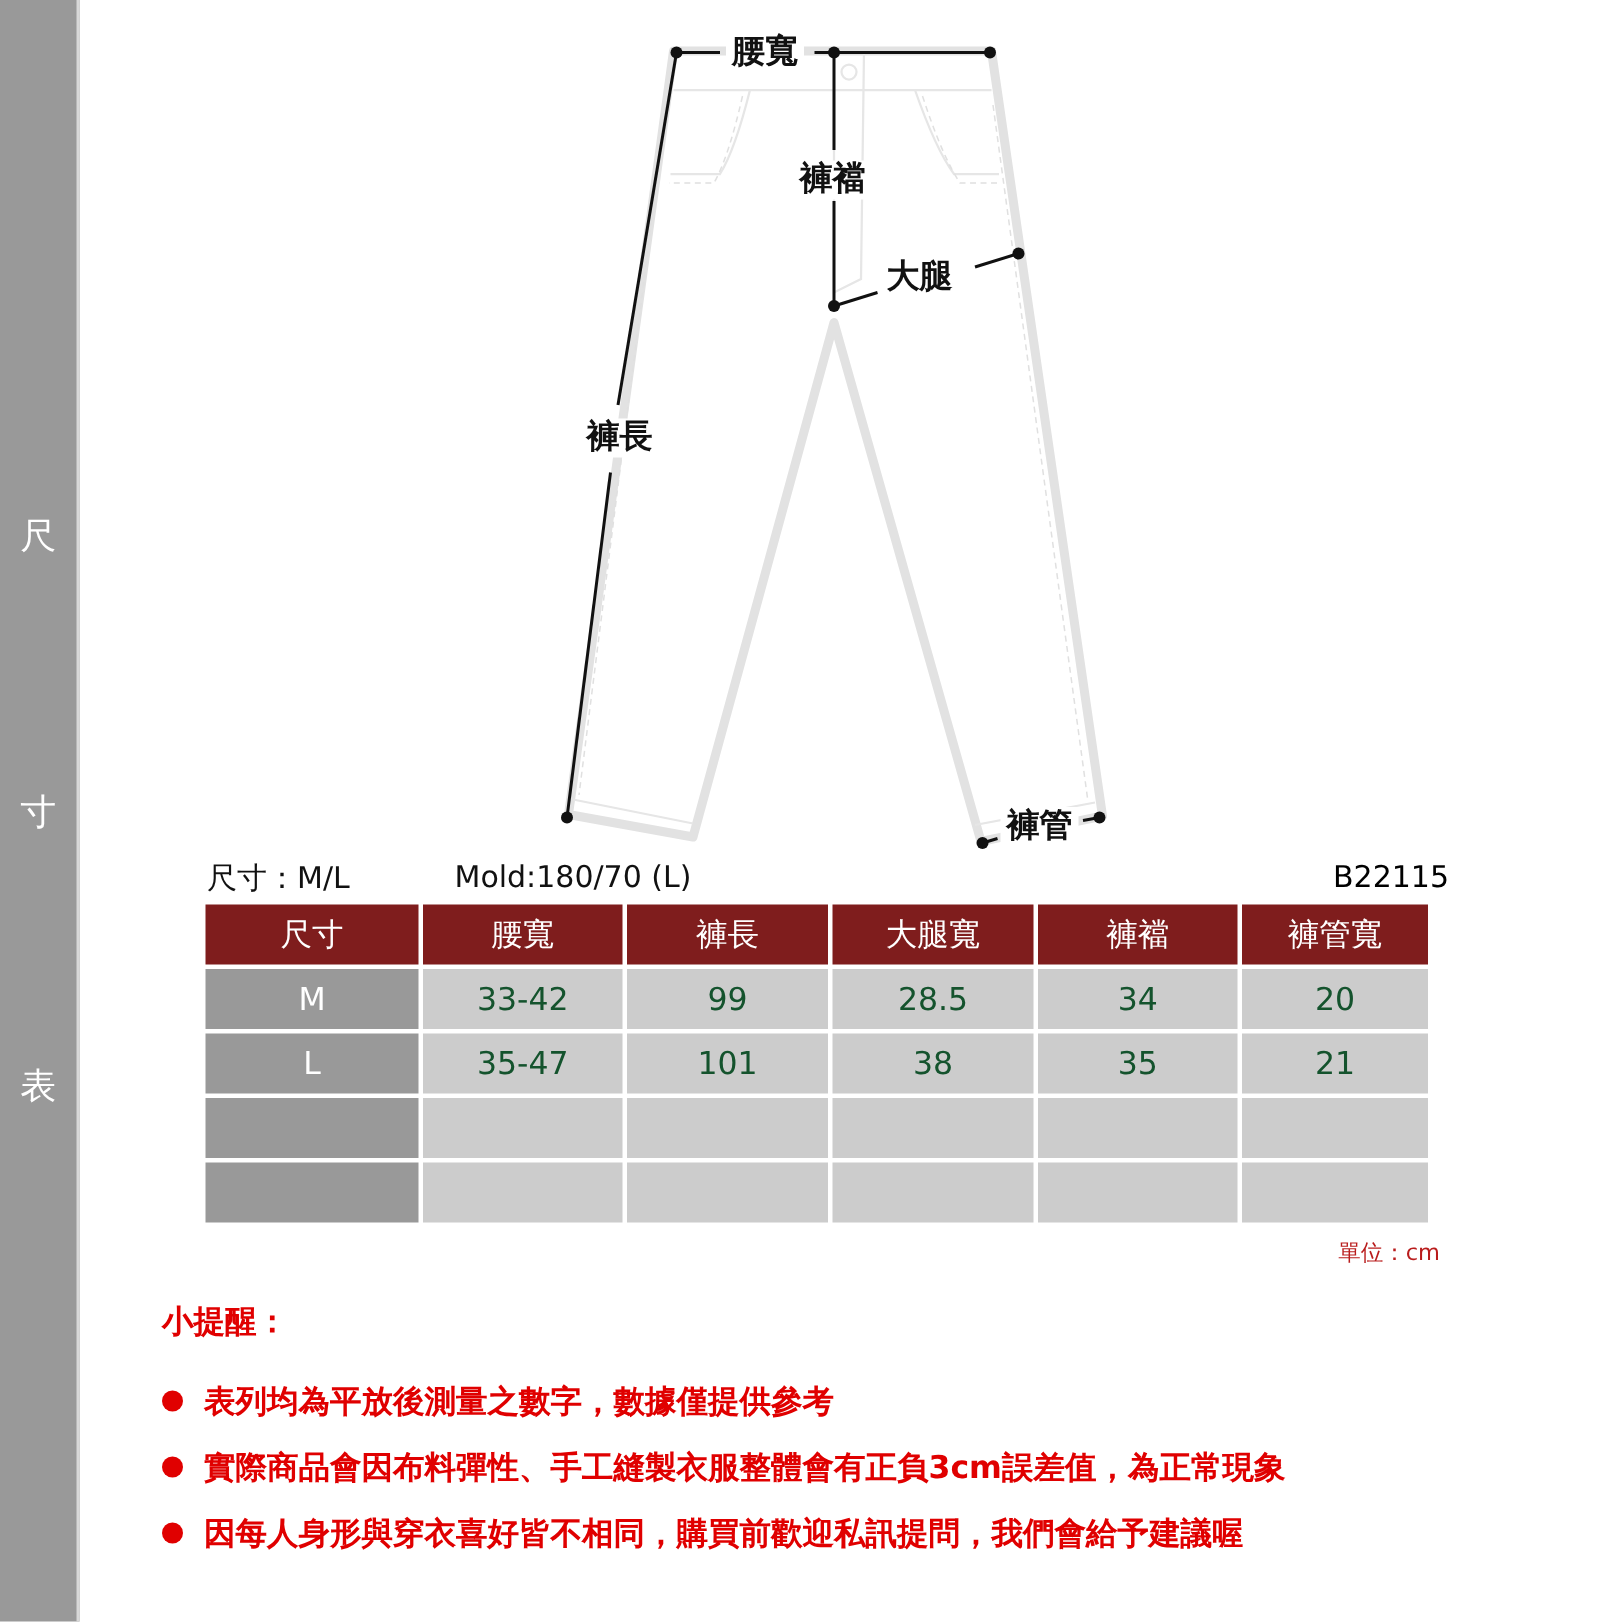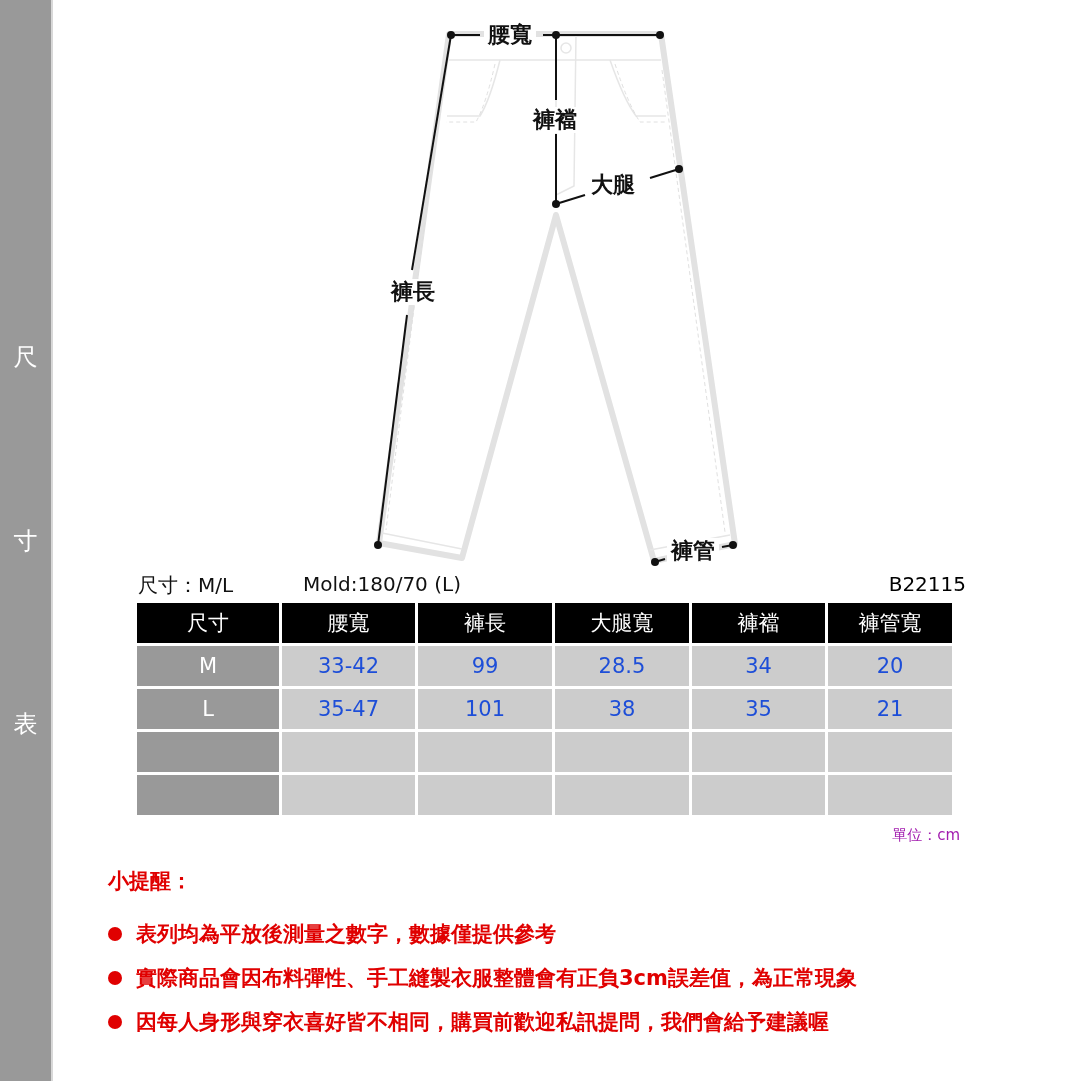--- a/index.html
+++ b/index.html
@@ -25,24 +25,24 @@
   .meta-size { position: absolute; left: 0; top: 0; text-align: right; }
   .meta-model { position: absolute; left: 165px; top: 0; }
   .meta-code { position: absolute; right: 0; top: 0; color: #000000; }
   .size-table {
     position: absolute; left: 137px; top: 603px;
     border-collapse: separate; border-spacing: 3px 3px; margin: -3px;
   }
   .size-table th, .size-table td {
     height: 40px; text-align: center; font-size: 21px; font-weight: normal; padding: 0;
   }
-  .size-table th { background: #000000; color: #ffffff; }
+  .size-table th { background: #7f1d1d; color: #ffffff; }
   .size-table td.rowhead { background: #999999; color: #ffffff; }
-  .size-table td.cell { background: #cccccc; color: #1d4ed8; }
-  .unit { position: absolute; right: 120px; top: 826px; font-size: 15px; color: #a21caf; }
+  .size-table td.cell { background: #cccccc; color: #14532d; }
+  .unit { position: absolute; right: 120px; top: 826px; font-size: 15px; color: #b91c1c; }
   .notes { position: absolute; left: 108px; top: 866px; color: #e00000; font-weight: bold; }
   .notes-title { font-size: 21px; line-height: 30px; margin-bottom: 24px; }
   .note-item { font-size: 21px; line-height: 28px; margin-bottom: 16px; display: flex; align-items: center; }
   .bullet {
     display: inline-block; width: 14px; height: 14px; border-radius: 50%;
     background: #e00000; margin-right: 14px; flex: none;
   }
 </style>
 </head>
 <body>

